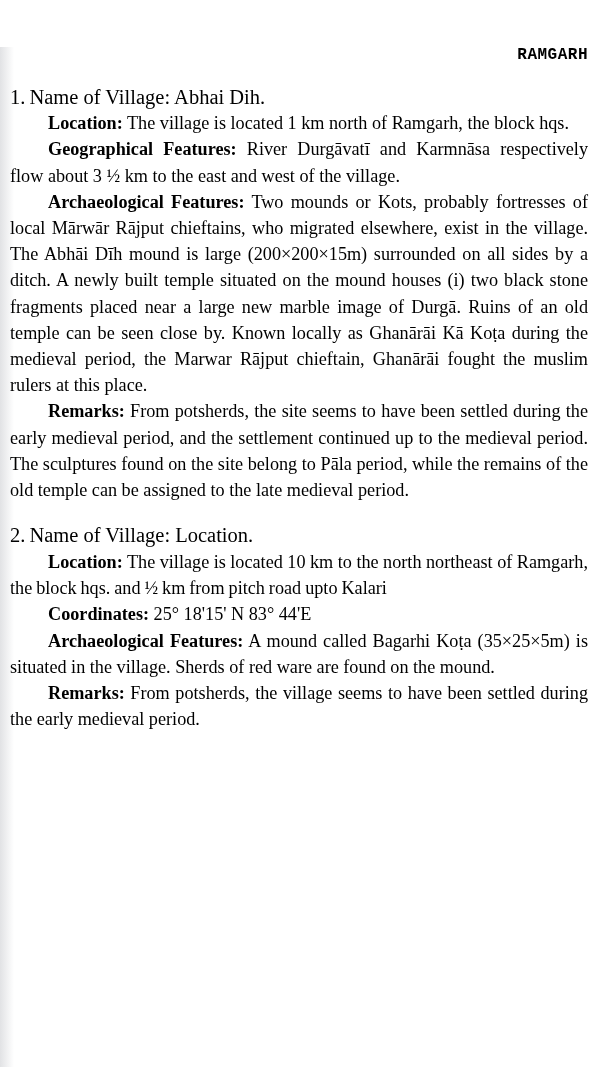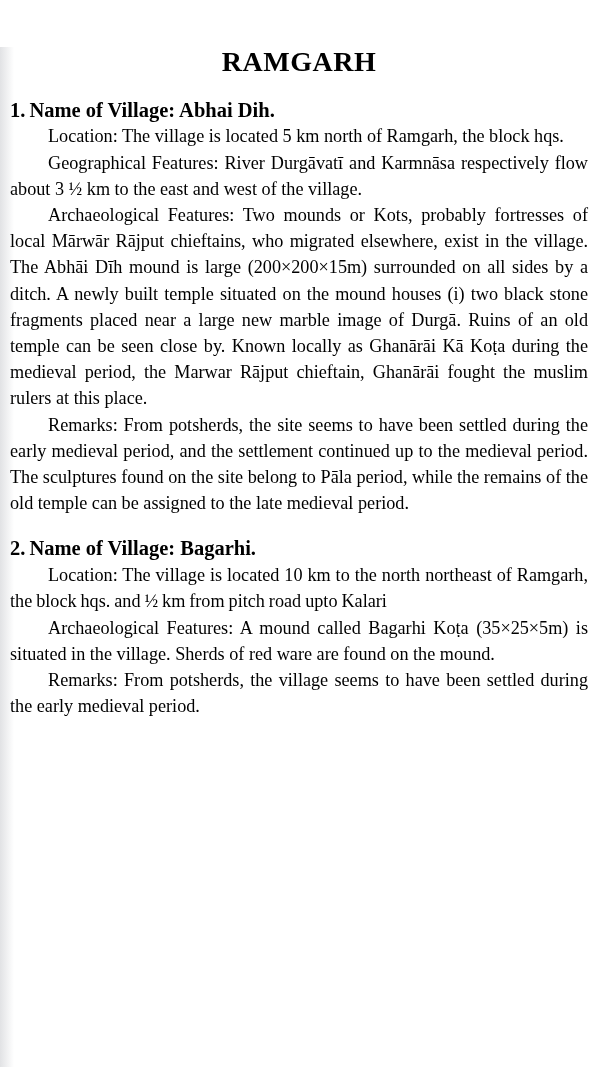--- a/index.html
+++ b/index.html
@@ -37,51 +37,52 @@
     z-index: 3;
   }
 
   .content {
     position: relative;
     z-index: 1;
     padding: 0 12px 0 10px;
   }
 
   .doc-title {
-    text-align: center;
+    text-align: right;
     font-weight: bold;
-    font-size: 28px;
+    font-size: 16px;
     letter-spacing: 0.5px;
     margin: 47px 0 0 0;
     line-height: 1.1;
+    font-family: Liberation Mono, monospace;
   }
 
   .village-heading {
-    font-weight: bold;
+    font-weight: normal;
     font-size: 20.5px;
     margin: 20px 0 0 0;
     line-height: 1.25;
     white-space: nowrap;
   }
   .village-heading .num {
     margin-right: 4px;
   }
 
   .para {
     font-size: 18.2px;
     line-height: 26.2px;
     text-align: justify;
     text-justify: inter-word;
     margin: 0;
     text-indent: 38px;
     hyphens: none;
   }
 
   .para .lbl {
-    font-weight: normal;
+    font-weight: bold;
   }
 
   
   .tight {
     word-spacing: -0.6px;
   }
 </style>
 </head>
 <body>
 
@@ -90,45 +91,48 @@
 
   <div class="content">
 
     <h1 class="doc-title">RAMGARH</h1>
 
     <h2 class="village-heading">
       <span class="num">1.</span><span>Name of Village: Abhai Dih.</span>
     </h2>
 
     <p class="para">
-      <span class="lbl">Location:</span><span> The village is located 5 km north of Ramgarh, the block hqs.</span>
+      <span class="lbl">Location:</span><span> The village is located 1 km north of Ramgarh, the block hqs.</span>
     </p>
 
 
     <p class="para">
       <span class="lbl">Geographical Features:</span><span> River Durgāvatī and Karmnāsa respectively flow about 3 ½ km to the east and west of the village.</span>
     </p>
 
     <p class="para">
       <span class="lbl">Archaeological Features:</span><span> Two mounds or Kots, probably fortresses of local Mārwār Rājput chieftains, who migrated elsewhere, exist in the village. The Abhāi Dīh mound is large (200×200×15m) surrounded on all sides by a ditch. A newly built temple situated on the mound houses (i) two black stone fragments placed near a large new marble image of Durgā. Ruins of an old temple can be seen close by. Known locally as Ghanārāi Kā Koṭa during the medieval period, the Marwar Rājput chieftain, Ghanārāi fought the muslim rulers at this place.</span>
     </p>
 
 
     <p class="para">
       <span class="lbl">Remarks:</span><span> From potsherds, the site seems to have been settled during the early medieval period, and the settlement continued up to the medieval period. The sculptures found on the site belong to Pāla period, while the remains of the old temple can be assigned to the late medieval period.</span>
     </p>
 
     <h2 class="village-heading">
-      <span class="num">2.</span><span>Name of Village: Bagarhi.</span>
+      <span class="num">2.</span><span>Name of Village: Location.</span>
     </h2>
 
     <p class="para tight">
       <span class="lbl">Location:</span><span> The village is located 10 km to the north northeast of Ramgarh, the block hqs. and ½ km from pitch road upto Kalari</span>
     </p>
 
+    <p class="para">
+      <span class="lbl">Coordinates:</span><span> 25° 18'15' N 83° 44'E</span>
+    </p>
 
 
     <p class="para">
       <span class="lbl">Archaeological Features:</span><span> A mound called Bagarhi Koṭa (35×25×5m) is situated in the village. Sherds of red ware are found on the mound.</span>
     </p>
 
     <p class="para">
       <span class="lbl">Remarks:</span><span> From potsherds, the village seems to have been settled during the early medieval period.</span>
     </p>
 

